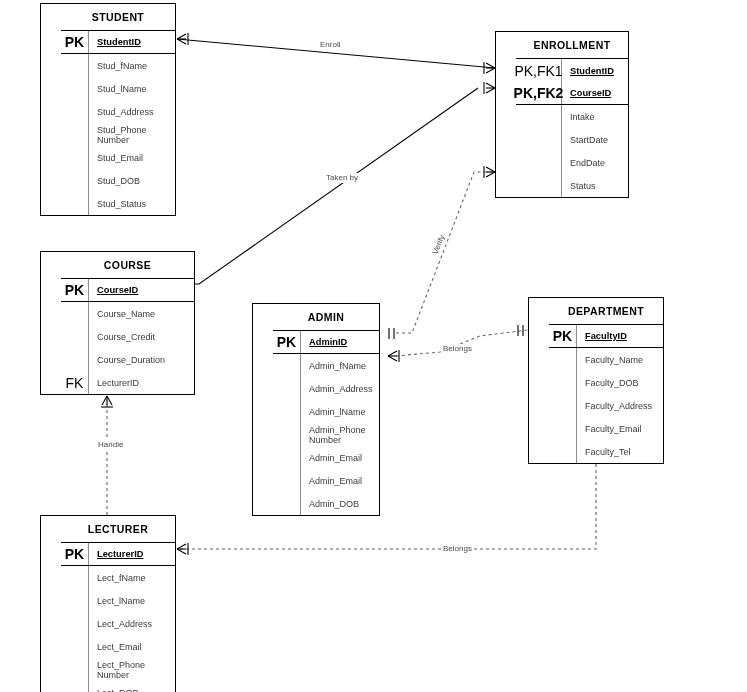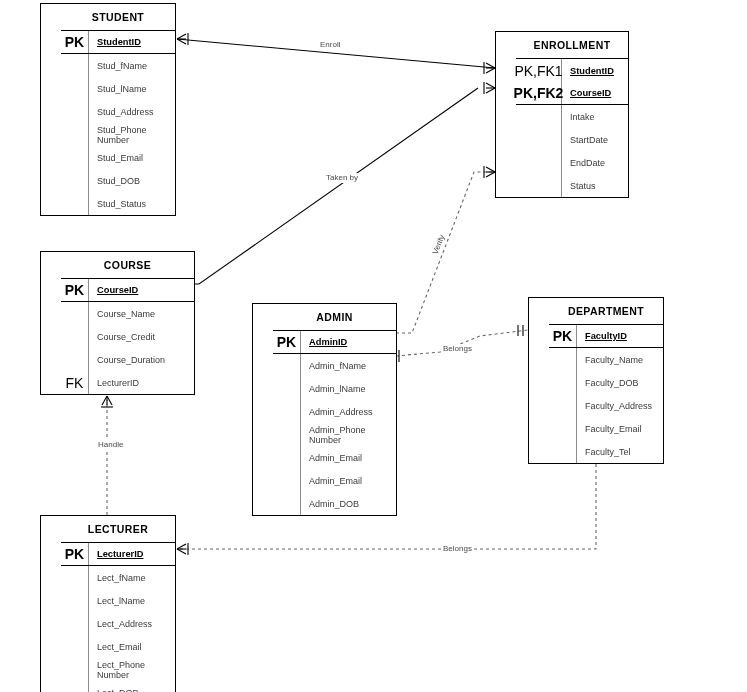--- a/index.html
+++ b/index.html
@@ -290,38 +290,38 @@
         <div class="keycell"></div>
         <div class="attrcell">Course_Duration</div>
       </div>
       <div class="row">
         <div class="keycell">FK</div>
         <div class="attrcell">LecturerID</div>
       </div>
     </div>
   </div>
 
-  <div class="entity" style="left:252px; top:303px; width:145px;">
+  <div class="entity" style="left:252px; top:303px; width:128px;">
     <div class="ent-title">ADMIN</div>
     <div class="ent-rows">
       <div class="row keyrow">
         <div class="keycell">PK</div>
         <div class="attrcell">AdminID</div>
       </div>
       <div class="row">
         <div class="keycell"></div>
         <div class="attrcell">Admin_fName</div>
       </div>
       <div class="row">
         <div class="keycell"></div>
+        <div class="attrcell">Admin_Address</div>
+      </div>
+      <div class="row">
+        <div class="keycell"></div>
         <div class="attrcell">Admin_lName</div>
-      </div>
-      <div class="row">
-        <div class="keycell"></div>
-        <div class="attrcell">Admin_Address</div>
       </div>
       <div class="row">
         <div class="keycell"></div>
         <div class="attrcell">Admin_Phone Number</div>
       </div>
       <div class="row">
         <div class="keycell"></div>
         <div class="attrcell">Admin_Email</div>
       </div>
       <div class="row">

